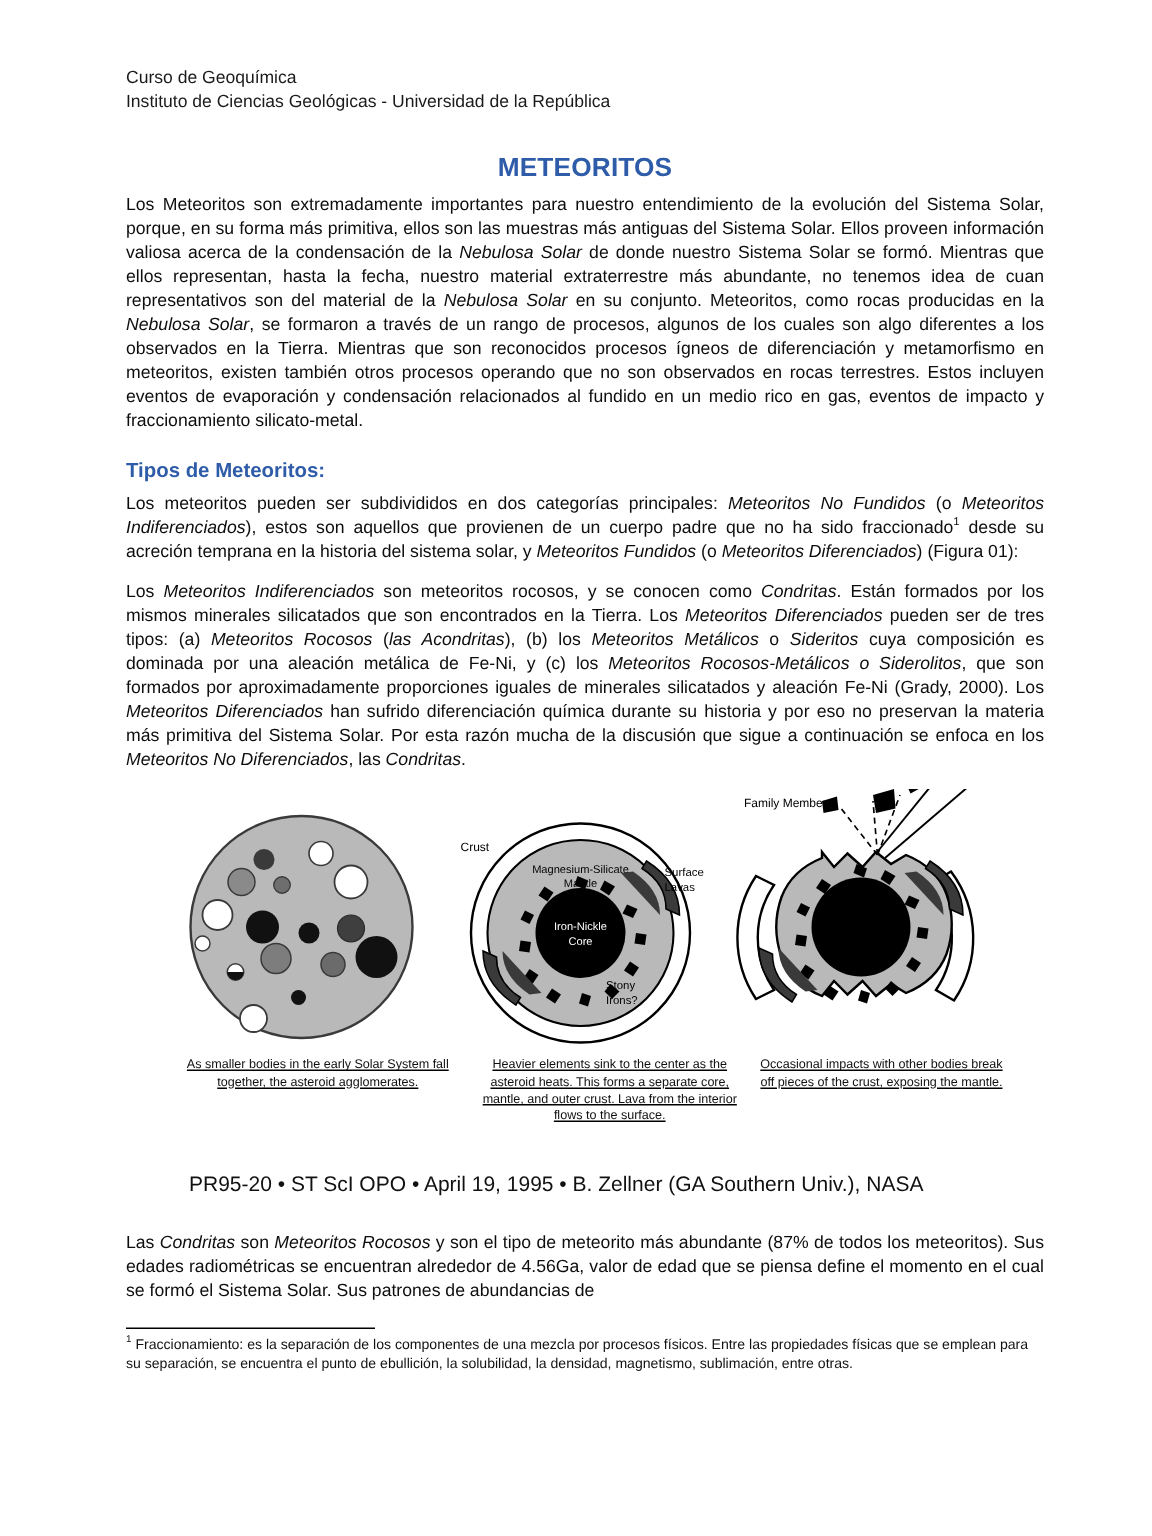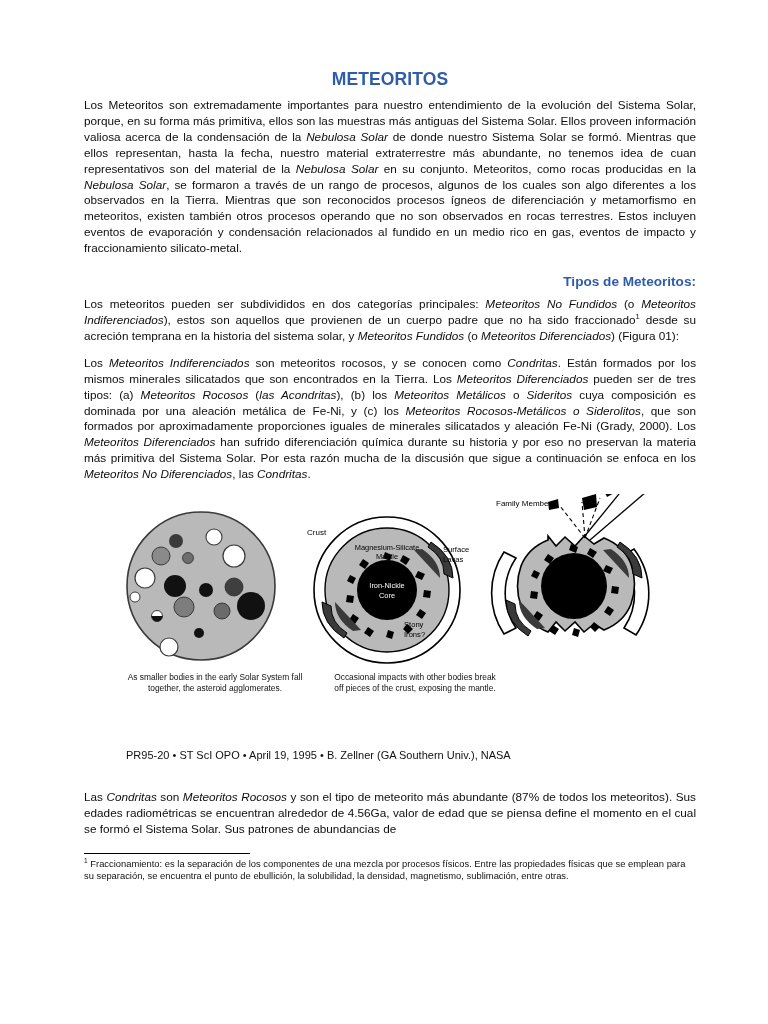--- a/index.html
+++ b/index.html
@@ -40,21 +40,20 @@
     color: #2E5CA8;
     margin: 25px 0 7px 0;
     letter-spacing: 0.1px;
     text-align: center;
   }
   h2.subtitle {
     font-size: 13.6px;
     font-weight: bold;
     color: #2E5CA8;
     margin: 18px 0 7px 0;
-    text-align: right;
   }
   p.body {
     font-size: 11.75px;
     line-height: 15.9px;
     text-align: justify;
     margin: 0 0 11px 0;
     color: #0d0d0d;
   }
   em { }
   sup.fn {
@@ -89,36 +88,37 @@
   .panel.p1 { left: 4px; }
   .panel.p2 { left: 190px; }
   .panel.p3 { left: 372px; }
 
   .fig-captions {
     position: absolute;
     left: 0;
     top: 178px;
     width: 560px;
     display: flex;
+    text-decoration: underline;
   }
   .cap {
     font-size: 8.4px;
     line-height: 11.2px;
     text-align: center;
     color: #111;
   }
   .cap.c1 { width: 202px; margin-left: 4px; }
   .cap.c2 { width: 175px; margin-left: 12px; }
   .cap.c3 { width: 170px; margin-left: 14px; }
 
   .credit {
     position: absolute;
     left: 16px;
     top: 255px;
-    font-size: 11px;
+    font-size: 14px;
     color: #111;
     white-space: nowrap;
   }
   .fig-caption {
     text-align: center;
     font-size: 11.7px;
     margin-top: 6px;
     color: #0d0d0d;
   }
 
@@ -145,20 +145,24 @@
     line-height: 0;
   }
   svg { display: block; }
 </style>
 </head>
 <body>
 
 <div class="page">
   <div class="content">
 
+    <div class="doc-header">
+      <div>Curso de Geoquímica</div>
+      <div>Instituto de Ciencias Geológicas - Universidad de la República</div>
+    </div>
 
     <h1 class="title">METEORITOS</h1>
 
     <p class="body">Los Meteoritos son extremadamente importantes para nuestro entendimiento de la evolución del Sistema Solar, porque, en su forma más primitiva, ellos son las muestras más antiguas del Sistema Solar. Ellos proveen información valiosa acerca de la condensación de la <em>Nebulosa Solar</em> de donde nuestro Sistema Solar se formó. Mientras que ellos representan, hasta la fecha, nuestro material extraterrestre más abundante, no tenemos idea de cuan representativos son del material de la <em>Nebulosa Solar</em> en su conjunto. Meteoritos, como rocas producidas en la <em>Nebulosa Solar</em>, se formaron a través de un rango de procesos, algunos de los cuales son algo diferentes a los observados en la Tierra. Mientras que son reconocidos procesos ígneos de diferenciación y metamorfismo en meteoritos, existen también otros procesos operando que no son observados en rocas terrestres. Estos incluyen eventos de evaporación y condensación relacionados al fundido en un medio rico en gas, eventos de impacto y fraccionamiento silicato-metal.</p>
 
     <h2 class="subtitle">Tipos de Meteoritos:</h2>
 
     <p class="body">Los meteoritos pueden ser subdivididos en dos categorías principales: <em>Meteoritos No Fundidos</em> (o <em>Meteoritos Indiferenciados</em>), estos son aquellos que provienen de un cuerpo padre que no ha sido fraccionado<sup class="fn">1</sup> desde su acreción temprana en la historia del sistema solar, y <em>Meteoritos Fundidos</em> (o <em>Meteoritos Diferenciados</em>) (Figura 01):</p>
 
     <p class="body">Los <em>Meteoritos Indiferenciados</em> son meteoritos rocosos, y se conocen como <em>Condritas</em>. Están formados por los mismos minerales silicatados que son encontrados en la Tierra. Los <em>Meteoritos Diferenciados</em> pueden ser de tres tipos: (a) <em>Meteoritos Rocosos</em> (<em>las Acondritas</em>), (b) los <em>Meteoritos Metálicos</em> o <em>Sideritos</em> cuya composición es dominada por una aleación metálica de Fe-Ni, y (c) los <em>Meteoritos Rocosos-Metálicos o Siderolitos</em>, que son formados por aproximadamente proporciones iguales de minerales silicatados y aleación Fe-Ni (Grady, 2000). Los <em>Meteoritos Diferenciados</em> han sufrido diferenciación química durante su historia y por eso no preservan la materia más primitiva del Sistema Solar. Por esta razón mucha de la discusión que sigue a continuación se enfoca en los <em>Meteoritos No Diferenciados</em>, las <em>Condritas</em>.</p>
@@ -278,20 +282,21 @@
               <text x="143" y="58" font-family="Liberation Sans, sans-serif" font-size="7.6" fill="#000">Surface</text>
               <text x="143" y="68" font-family="Liberation Sans, sans-serif" font-size="7.6" fill="#000">Lavas</text>
               <text x="104" y="133" font-family="Liberation Sans, sans-serif" font-size="7.6" fill="#000">Stony</text>
               <text x="104" y="143" font-family="Liberation Sans, sans-serif" font-size="7.6" fill="#000">Irons?</text>
             </svg>
           </div>
         </div>
 
         <div class="fig-captions">
           <div class="cap c1">As smaller bodies in the early Solar System fall together, the asteroid agglomerates.</div>
+          <div class="cap c2">Heavier elements sink to the center as the asteroid heats. This forms a separate core, mantle, and outer crust. Lava from the interior flows to the surface.</div>
           <div class="cap c3">Occasional impacts with other bodies break off pieces of the crust, exposing the mantle.</div>
         </div>
 
         <div class="credit">PR95-20 • ST ScI OPO • April 19, 1995 • B. Zellner (GA Southern Univ.), NASA</div>
       </div>
 
     </div>
 
     <p class="body" style="margin-top:20px;">Las <em>Condritas</em> son <em>Meteoritos Rocosos</em> y son el tipo de meteorito más abundante (87% de todos los meteoritos). Sus edades radiométricas se encuentran alrededor de 4.56Ga, valor de edad que se piensa define el momento en el cual se formó el Sistema Solar. Sus patrones de abundancias de</p>
 

